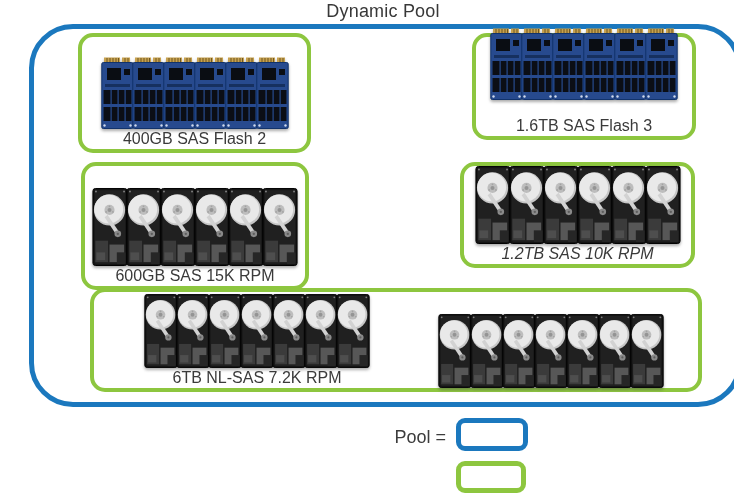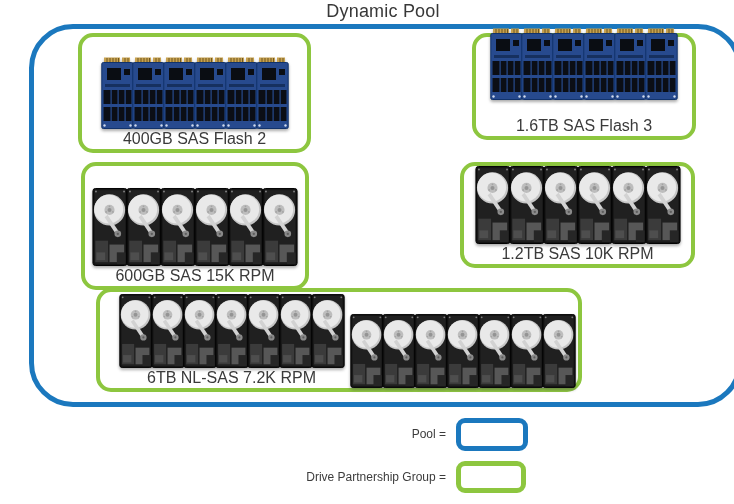--- a/index.html
+++ b/index.html
@@ -17,29 +17,29 @@
   }
   .group{
     position:absolute;border:4px solid #8dc63f;border-radius:15px;
     box-sizing:border-box;display:flex;flex-direction:column;
     align-items:center;justify-content:flex-end;background:transparent;
   }
   .g1{left:62px;top:33px;width:233px;height:120px;}
   .g2{left:456px;top:33px;width:224px;height:107px;gap:16px;}
   .g3{left:65px;top:162px;width:228px;height:128px;}
   .g4{left:444px;top:162px;width:235px;height:106px;}
-  .g5{left:80px;top:288px;width:486px;height:104px;flex-direction:row;align-items:stretch;justify-content:space-evenly;padding-left:16px;}
+  .g5{left:74px;top:288px;width:612px;height:104px;flex-direction:row;align-items:stretch;justify-content:space-evenly;padding-left:16px;}
   .subgroup{display:flex;flex-direction:column;align-items:center;justify-content:flex-end;flex:1;}
   .drives{display:flex;align-items:flex-end;filter:drop-shadow(0 2px 1.5px rgba(70,70,70,.45));}
   .drives svg + svg{margin-left:-2px;}
   .sz-ssd svg{width:33px;height:72px;}
   .sz-hdd svg{width:36px;height:78px;}
   .sz-hdd-sm svg{width:34px;height:74px;}
   .glabel{font-size:16px;line-height:19px;padding-bottom:1px;white-space:nowrap;color:#3a3a3a;}
-  .legend-label{position:absolute;text-align:right;font-size:12px;color:#3c3c3c;white-space:nowrap;}
+  .legend-label{position:absolute;text-align:right;font-size:18px;color:#3c3c3c;white-space:nowrap;}
   .pool-l{left:230px;width:200px;top:427px;}
   .dpg-l{left:160px;width:270px;top:470px;}
   .swatch{position:absolute;border:5px solid;border-radius:9px;box-sizing:border-box;background:#fff;}
   .swatch-pool{left:440px;top:418px;width:72px;height:33px;border-color:#1b78be;}
   .swatch-dpg{left:440px;top:461px;width:70px;height:32px;border-color:#8dc63f;}
 </style>
 </head>
 <body>
 
 <div id="stage">
@@ -539,21 +539,21 @@
           <rect x="4" y="66" width="9" height="8" fill="#4e4e4e"></rect>
           <g fill="#7f7f7f">
             <circle cx="3.6" cy="3.6" r="1"></circle>
             <circle cx="32.4" cy="3.6" r="1"></circle>
           </g>
         </svg>
       </div>
     <div class="glabel">600GB SAS 15K RPM</div>
   </div>
 
-  <div class="group g4" style="border-color: rgb(141, 198, 63);">
+  <div class="group g4" style="border-color: rgb(141, 198, 63); font-style: italic;">
     <div class="drives sz-hdd">
         <svg viewBox="0 0 36 80" xmlns="http://www.w3.org/2000/svg">
           <rect x="0.5" y="0.5" width="35" height="79" rx="2.5" fill="#141414" stroke="#000000"></rect>
           <rect x="2.2" y="2.2" width="31.6" height="75.6" rx="1.8" fill="#202020"></rect>
           <circle cx="17.5" cy="22.5" r="16" fill="#c6c6c6"></circle>
           <circle cx="16.7" cy="21.7" r="14.8" fill="#e9e9e9"></circle>
           <circle cx="17.5" cy="22.5" r="5.2" fill="#bdbdbd"></circle>
           <circle cx="17.5" cy="22.5" r="2.1" fill="#949494"></circle>
           <g fill="#a3a3a3">
             <circle cx="17.5" cy="18.8" r="0.9"></circle>
@@ -1040,16 +1040,15 @@
               <circle cx="32.4" cy="3.6" r="1"></circle>
             </g>
           </svg>
         </div>
     </div>
   </div>
 
   <div class="legend-label pool-l">Pool =</div>
   <div class="swatch swatch-pool" style="border-color: rgb(27, 120, 190);"></div>
 
-  <div class="legend-label dpg-l">Drive Partnership Group =</div>
   <div class="swatch swatch-dpg" style="border-color: rgb(141, 198, 63);"></div>
 
 </div>
 
 </body></html>

